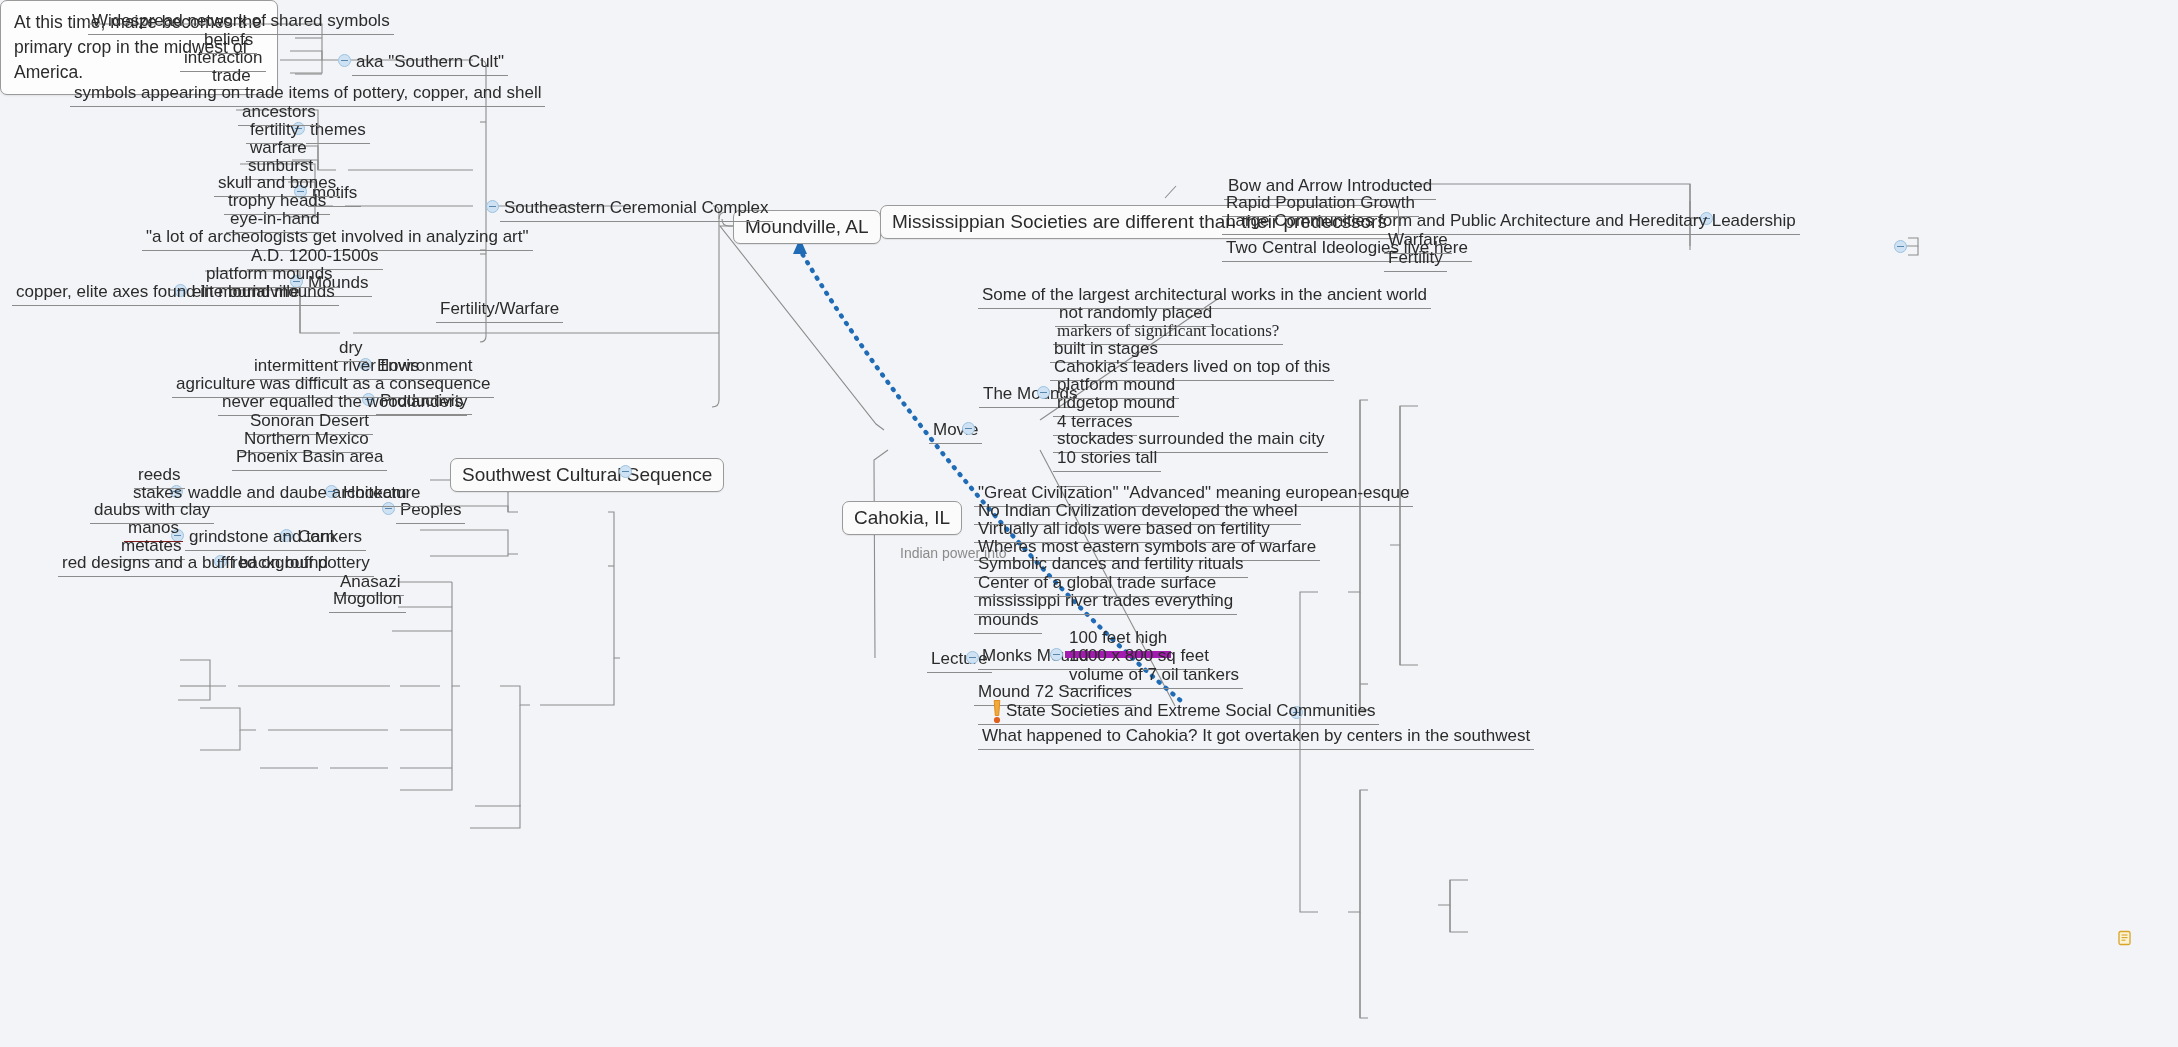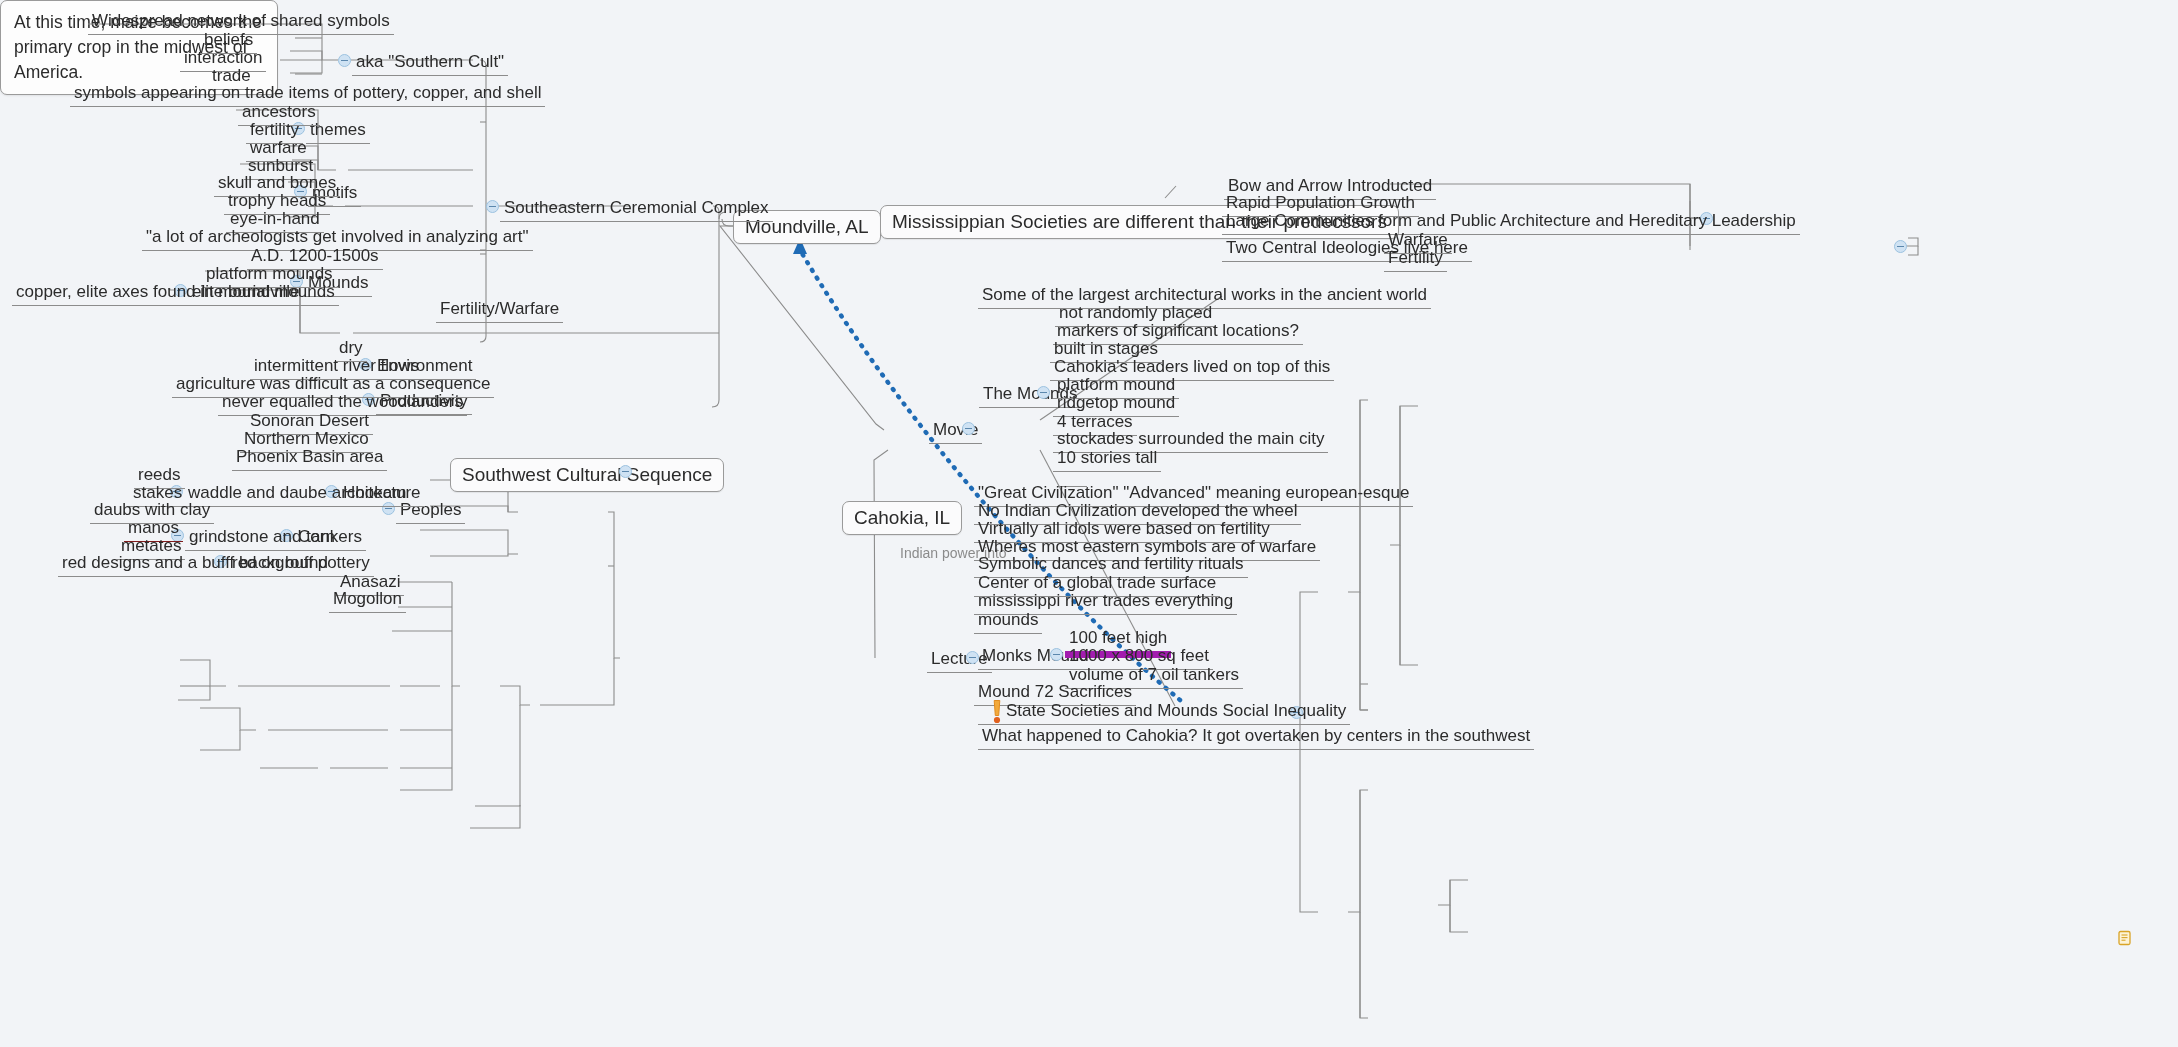--- a/index.html
+++ b/index.html
@@ -340,21 +340,21 @@
   <div class="collapse" style="left:1290px;top:706px;"></div>
 
   <div class="node leaf" style="left:929px;top:419px;border-bottom:1px solid #8c8c8c;">Movie</div>
   <div class="collapse" style="left:962px;top:422px;"></div>
 
   <div class="node leaf" style="left:979px;top:383px;border-bottom:1px solid #8c8c8c;">The Mounds</div>
   <div class="collapse" style="left:1037px;top:386px;"></div>
 
   <div class="node leaf" style="left:978px;top:284px;border-bottom:1px solid #8c8c8c;">Some of the largest architectural works in the ancient world</div>
   <div class="node leaf" style="left:1055px;top:302px;border-bottom:1px solid #8c8c8c;">not randomly placed</div>
-  <div class="node leaf" style="left:1053px;top:320px;border-bottom:1px solid #8c8c8c;">markers of significant locations?</div>
+  <div class="node leaf" style="left:1053px;top:320px;border-bottom:1px solid #8c8c8c;font-family:Liberation Serif, serif;">markers of significant locations?</div>
   <div class="node leaf" style="left:1050px;top:338px;border-bottom:1px solid #8c8c8c;">built in stages</div>
   <div class="node leaf" style="left:1050px;top:356px;border-bottom:1px solid #8c8c8c;">Cahokia's leaders lived on top of this</div>
   <div class="node leaf" style="left:1053px;top:374px;border-bottom:1px solid #8c8c8c;">platform mound</div>
   <div class="node leaf" style="left:1053px;top:392px;border-bottom:1px solid #8c8c8c;">ridgetop mound</div>
   <div class="node leaf" style="left:1053px;top:411px;border-bottom:1px solid #8c8c8c;">4 terraces</div>
   <div class="node leaf" style="left:1053px;top:428px;border-bottom:1px solid #8c8c8c;">stockades surrounded the main city</div>
   <div class="node leaf" style="left:1053px;top:447px;border-bottom:1px solid #8c8c8c;">10 stories tall</div>
 
   <div class="node leaf" style="left:1057px;top:465px;width:22px;height:17px;border-bottom:1px solid #8c8c8c;">
     <svg class="note-icon" style="left:1060px;top:465px;" viewBox="0 0 16 16">
@@ -379,21 +379,21 @@
   <div class="node leaf" style="left:974px;top:609px;border-bottom:1px solid #8c8c8c;">mounds</div>
 
   <div class="node leaf" style="left:978px;top:645px;border-bottom:1px solid #8c8c8c;">Monks Mound</div>
   <div class="collapse" style="left:1050px;top:648px;"></div>
   <div class="node leaf" style="left:1065px;top:627px;border-bottom:7px solid #a21caf;">100 feet high</div>
   <div class="node leaf" style="left:1065px;top:645px;border-bottom:1px solid #8c8c8c;">1000 x 800 sq feet</div>
   <div class="node leaf" style="left:1065px;top:664px;border-bottom:1px solid #8c8c8c;">volume of 7 oil tankers</div>
 
   <div class="node leaf" style="left:974px;top:681px;border-bottom:1px solid #8c8c8c;">Mound 72 Sacrifices</div>
 
-  <div class="node leaf" style="left:978px;top:700px;border-bottom:1px solid #8c8c8c;padding-left:28px;">State Societies and Mounds Social Inequality</div>
+  <div class="node leaf" style="left:978px;top:700px;border-bottom:1px solid #8c8c8c;padding-left:28px;">State Societies and Extreme Social Communities</div>
   <svg class="excl-icon" style="left:990px;top:699px;" viewBox="0 0 14 26">
     <path d="M4.2 1.5 h5.6 l-1.1 15 h-3.4 z" fill="#f2a93b" stroke="#e08b1e" stroke-width="1"></path>
     <circle cx="7" cy="21" r="3.1" fill="#e0601f"></circle>
   </svg>
 
   <div class="node leaf" style="left:978px;top:725px;border-bottom:1px solid #8c8c8c;">What happened to Cahokia? It got overtaken by centers in the southwest</div>
 
 </div>
 
 </body></html>

